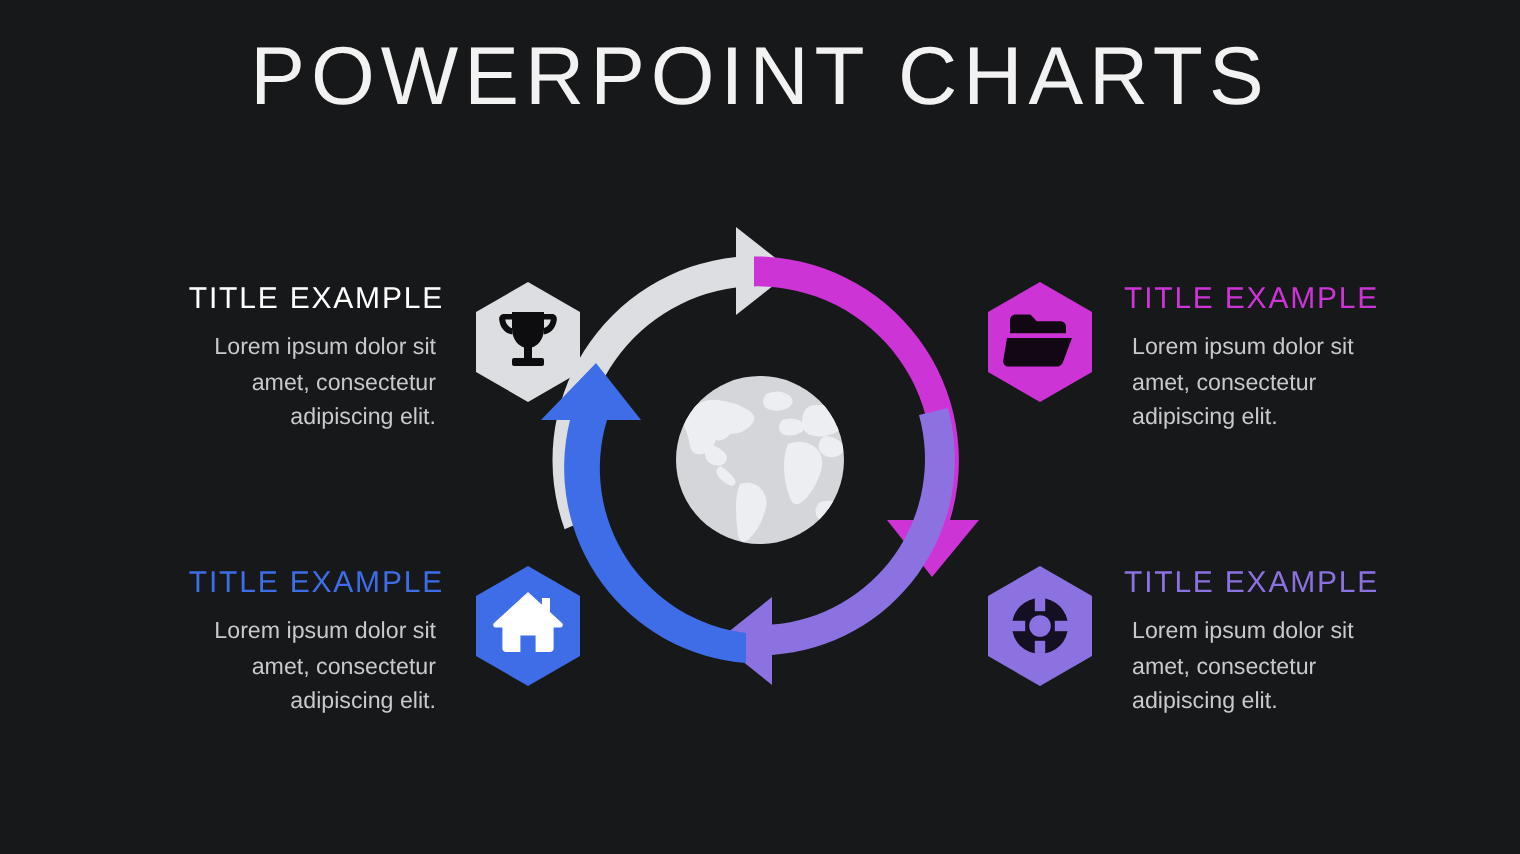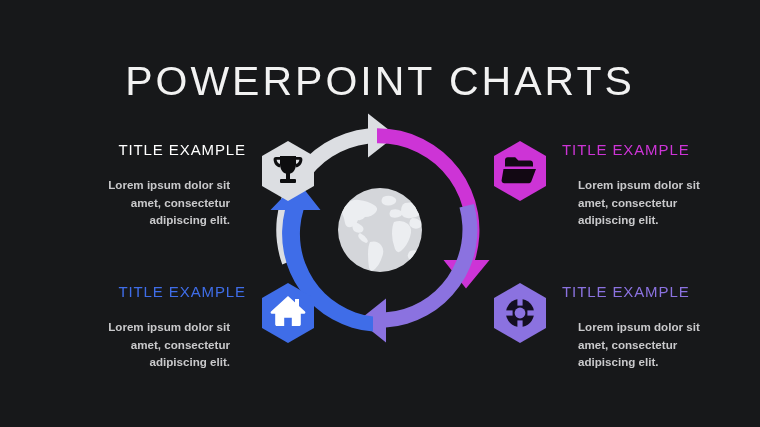--- a/index.html
+++ b/index.html
@@ -23,21 +23,20 @@
     top: 14px;
     left: 0;
     width: 760px;
     text-align: center;
     color: #f2f2f2;
     font-size: 41px;
     font-weight: 400;
     letter-spacing: 3.0px;
     line-height: 48px;
     white-space: nowrap;
-    margin-top: 43px;
   }
 
   
   #diagram {
     position: absolute;
     left: 250px;
     top: 100px;
     width: 260px;
     height: 260px;
   }
@@ -68,25 +67,25 @@
   .c-title {
     font-size: 15px;
     font-weight: 400;
     letter-spacing: 0.9px;
     line-height: 20px;
     white-space: nowrap;
     margin: 0 0 5px 0;
   }
   .c-body {
     font-size: 11.6px;
-    font-weight: 700;
+    font-weight: 400;
     line-height: 17.5px;
     color: #c9c9cb;
     width: 132px;
-    margin: 16px;
+    margin: 4px;
   }
 
   
   #callout-top-left     { left: 82px;  top: 140px; }
   #callout-top-right    { left: 492px; top: 140px; }
   #callout-bottom-left  { left: 82px;  top: 282px; }
   #callout-bottom-right { left: 492px; top: 282px; }
 </style>
 </head>
 <body>

